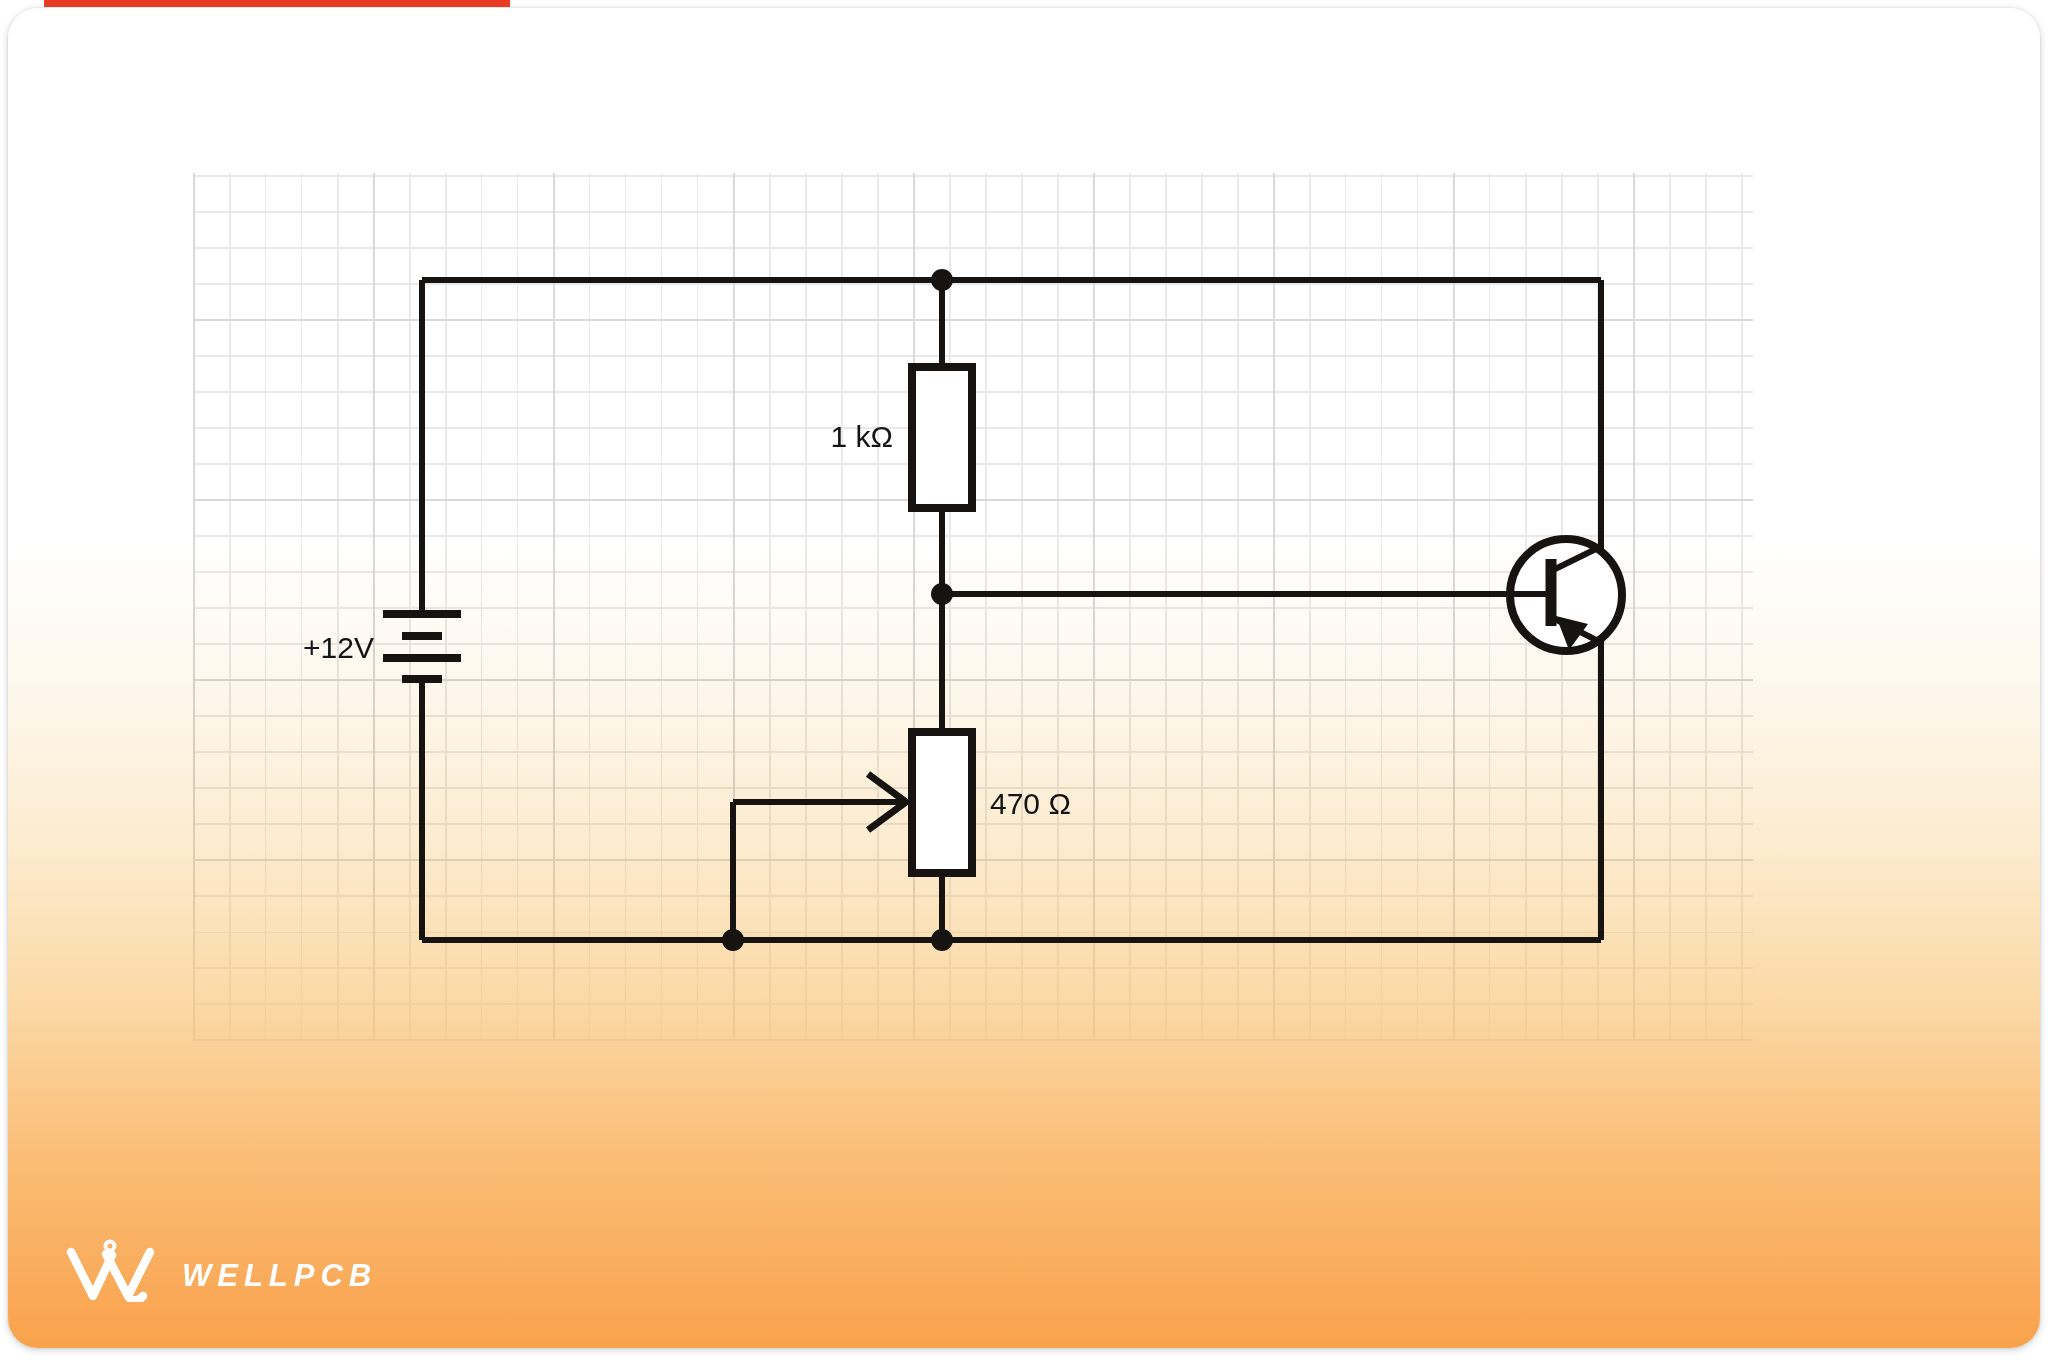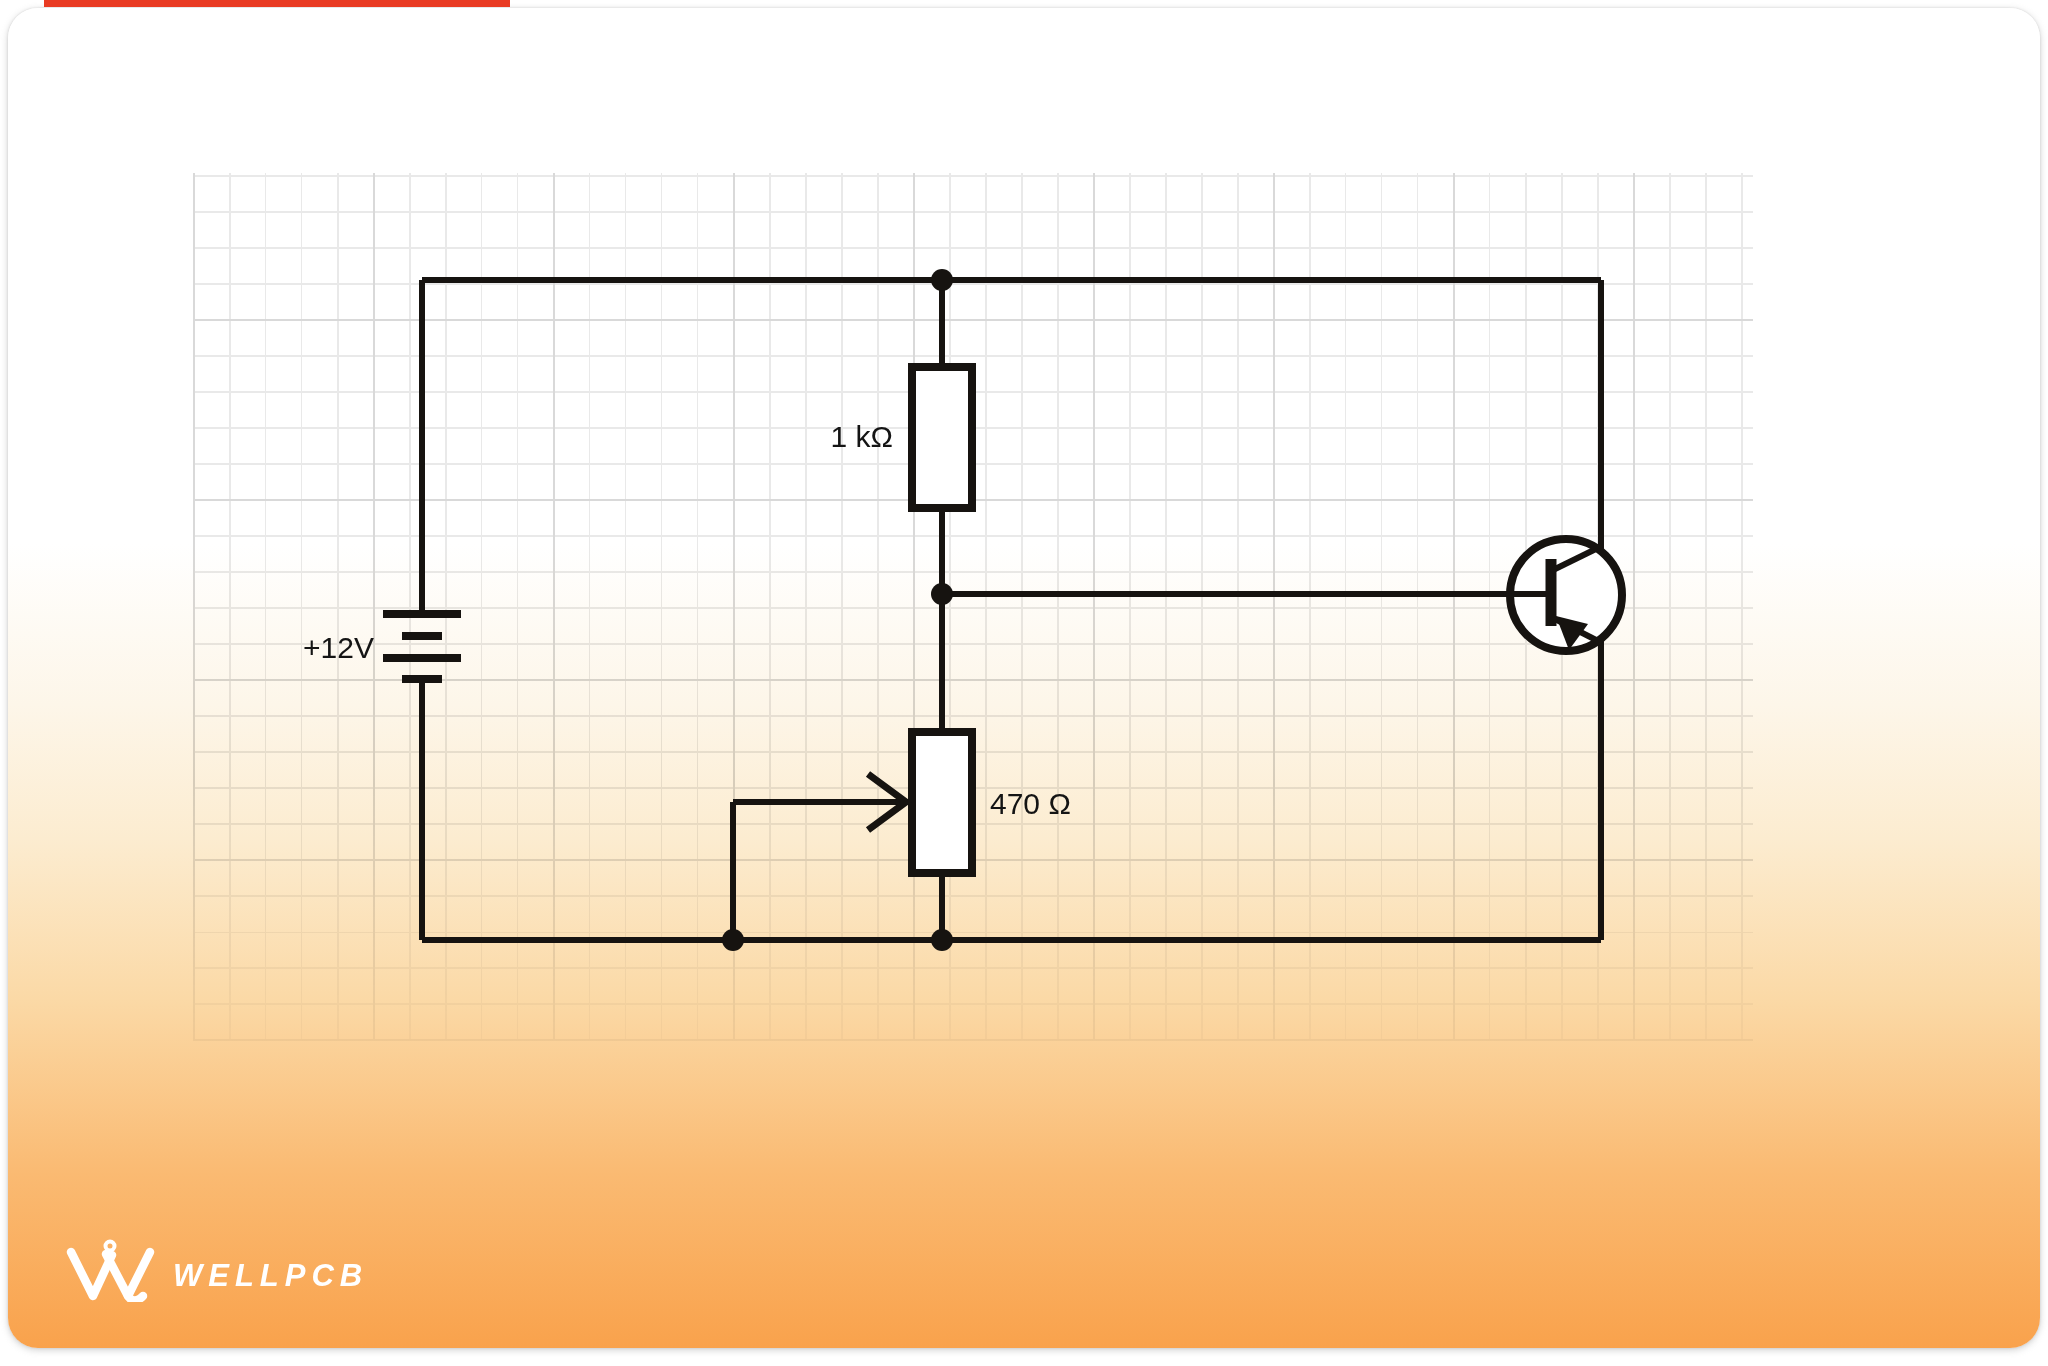--- a/index.html
+++ b/index.html
@@ -40,21 +40,21 @@
   .wire{stroke:var(--wire);fill:none;}
   .comp{fill:#ffffff;stroke:var(--wire);stroke-width:8;}
   .dot{fill:var(--wire);stroke:none;}
   .lbl{fill:var(--label-text);font-family:"Liberation Sans",sans-serif;font-size:30px;}
   .redbar{
     position:absolute;left:44px;top:0;width:466px;height:7px;
     background:var(--progress-red);z-index:20;
   }
   .logo{
     position:absolute;left:56px;top:1230px;height:64px;z-index:10;
-    display:flex;align-items:center;gap:15px;
+    display:flex;align-items:center;gap:24px;
   }
   .logo-text{
     color:var(--logo-white);font-family:"Liberation Sans",sans-serif;
     font-size:31px;font-weight:700;font-style:italic;letter-spacing:6px;
     padding-top:12px;
   }
 </style>
 </head>
 <body>
 

